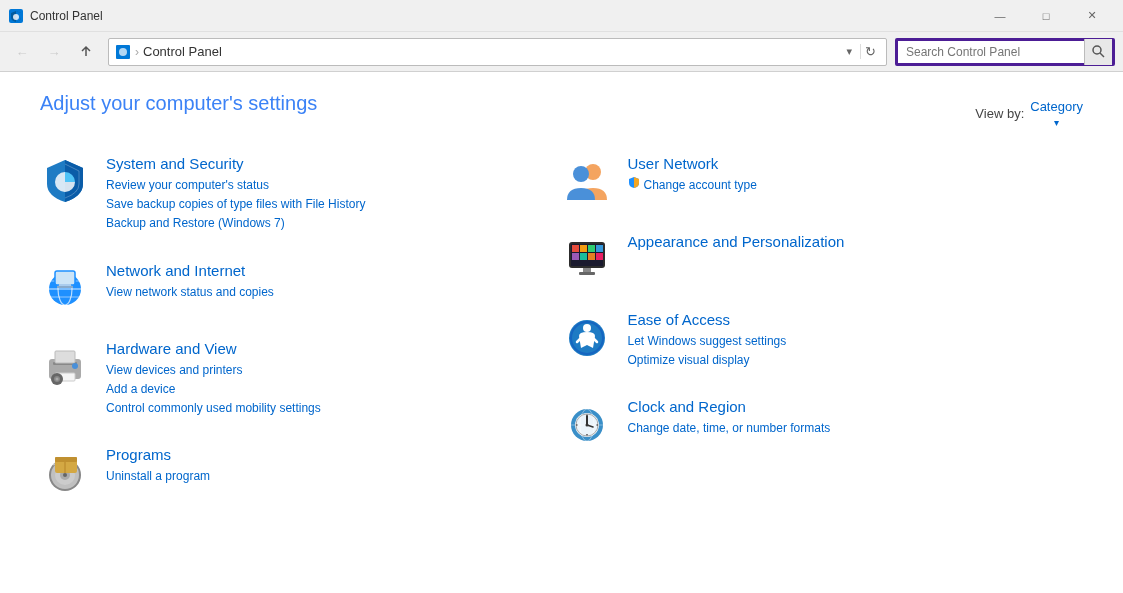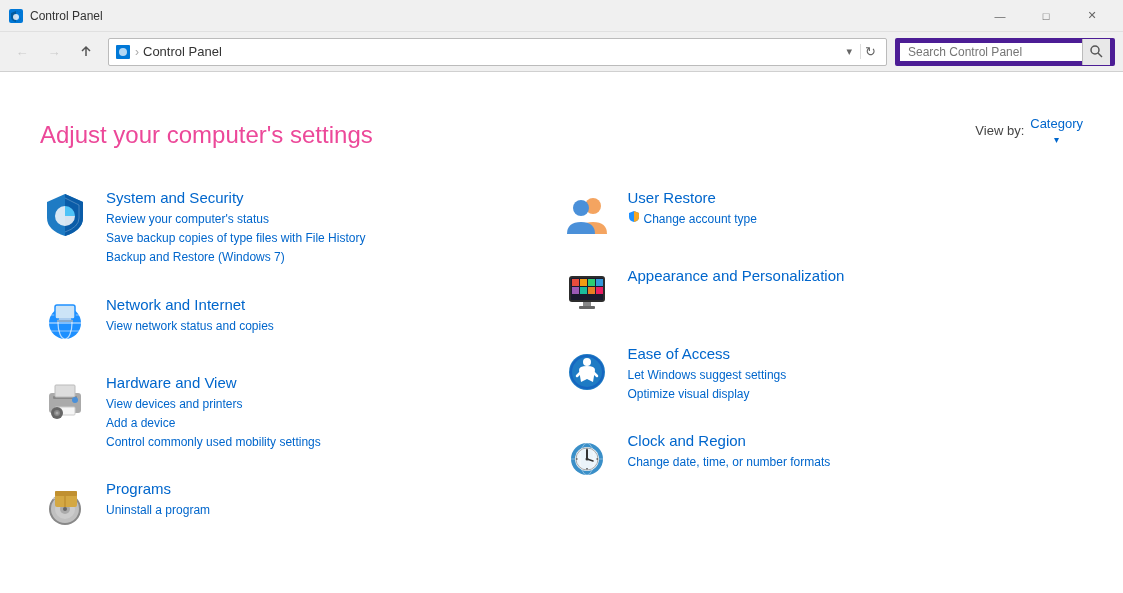--- a/index.html
+++ b/index.html
@@ -112,21 +112,21 @@
       padding: 0 4px;
       border-left: 1px solid #ddd;
     }
 
     .search-bar {
       width: 220px;
       height: 28px;
       display: flex;
       align-items: center;
       background: white;
-      border: 5px solid #4c1d95;
+      border: 3px solid #4c1d95;
       border-radius: 2px;
     }
     .search-input {
       flex: 1;
       border: none;
       outline: none;
       font-size: 12px;
       color: #999;
       padding: 0 8px;
       background: transparent;
@@ -146,25 +146,24 @@
     }
 
     
     .main {
       flex: 1;
       background: white;
       overflow-y: auto;
       padding: 20px 40px;
     }
     .page-title {
-      font-size: 24px;
-      color: #ec4899;
+      font-size: 20px;
+      color: #3b82f6;
       font-weight: 300;
       margin-bottom: 20px;
-      margin-top: 29px;
     }
 
     .content-area {
       display: flex;
       gap: 0;
       position: relative;
     }
     .column {
       flex: 1;
     }
@@ -374,21 +373,21 @@
           <svg width="48" height="48" viewBox="0 0 48 48">
 
             <circle cx="30" cy="16" r="8" fill="#f4a460"></circle>
             <path d="M16 44 Q16 32 30 32 Q44 32 44 44" fill="#f4a460"></path>
 
             <circle cx="18" cy="18" r="8" fill="#4a90d9"></circle>
             <path d="M4 44 Q4 32 18 32 Q32 32 32 44" fill="#4a90d9"></path>
           </svg>
         </div>
         <div class="category-content">
-          <a class="category-title">User Restore</a>
+          <a class="category-title">User Network</a>
           <a class="category-link shield-link">
             <svg width="12" height="12" viewBox="0 0 12 12">
               <path d="M6 1 L11 3 L11 7 Q11 11 6 12 Q1 11 1 7 L1 3 Z" fill="#1e90ff"></path>
               <path d="M6 1 L11 3 L11 7 Q11 11 6 12" fill="#f5a623"></path>
             </svg>
             Change account type
           </a>
         </div>
       </div>
 

